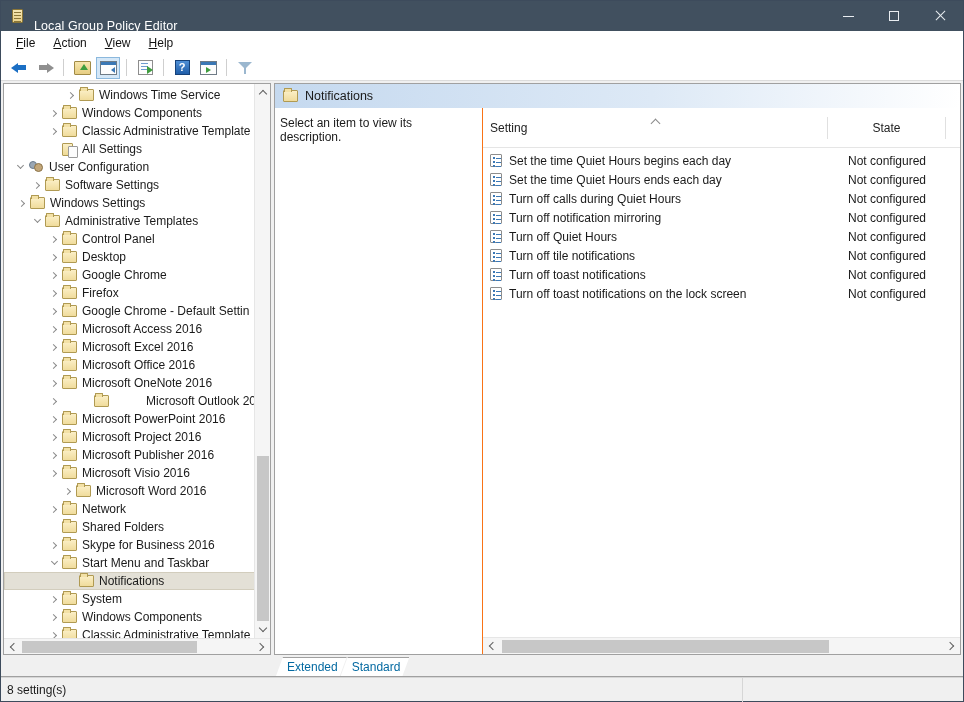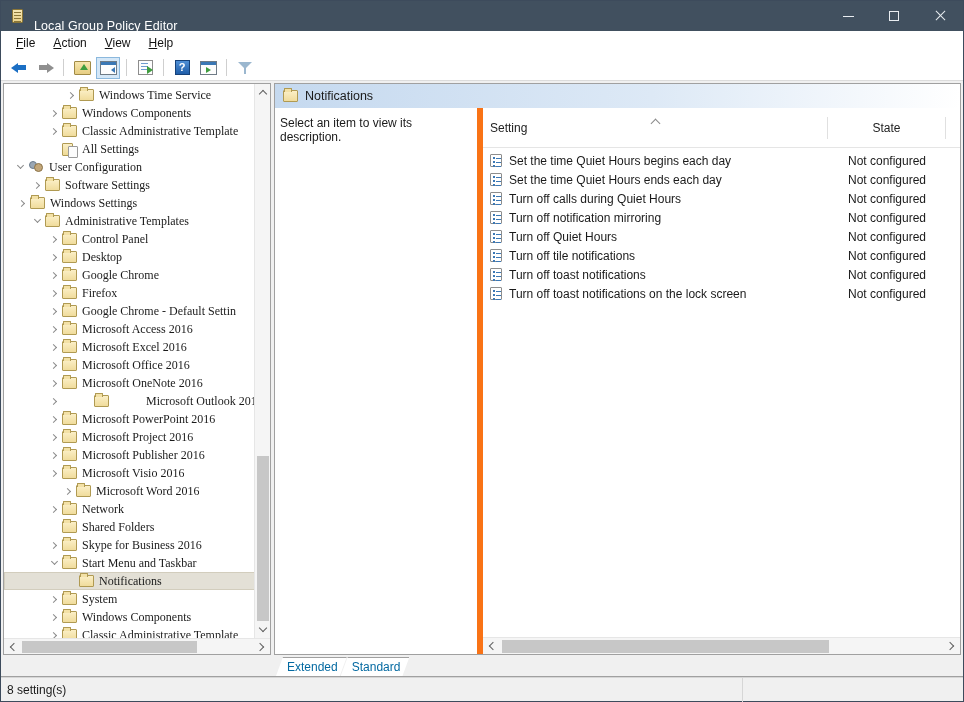--- a/index.html
+++ b/index.html
@@ -201,21 +201,20 @@
     display: flex; flex-direction: column;
     position: relative;
     overflow: hidden;
   }
   .tree-scrollarea {
     flex: 1; position: relative; overflow: hidden;
   }
   .tree-list {
     position: absolute; left: 0; top: 0; right: 6px;
     padding-top: 2px;
-    font-family: Liberation Serif, serif;
   }
   .tree-row {
     height: 18px; display: flex; align-items: center;
     white-space: nowrap; font-size: 12px; color: #1a1a1a;
     padding-right: 4px;
   }
   .tree-row.selected {
     background: #e3e0d6;
     border: 1px solid #d2cdbd;
     height: 18px;
@@ -352,21 +351,21 @@
   .ph-title { font-size: 12.5px; color: #1a1a1a; }
 
   .pane-content {
     flex: 1; display: flex; min-height: 0;
   }
   .desc-pane {
     width: 208px; min-width: 208px;
     background: #ffffff;
     padding: 8px 10px 0 5px;
     font-size: 12px; color: #1a1a1a;
-    border-right: 6px solid #f97316;
+    border-right: 1px solid #f97316;
   }
 
   .list-pane {
     flex: 1; display: flex; flex-direction: column;
     min-width: 0; background: #ffffff;
   }
   .list-header {
     height: 40px; min-height: 22px;
     display: flex; align-items: center;
     background: #ffffff;

